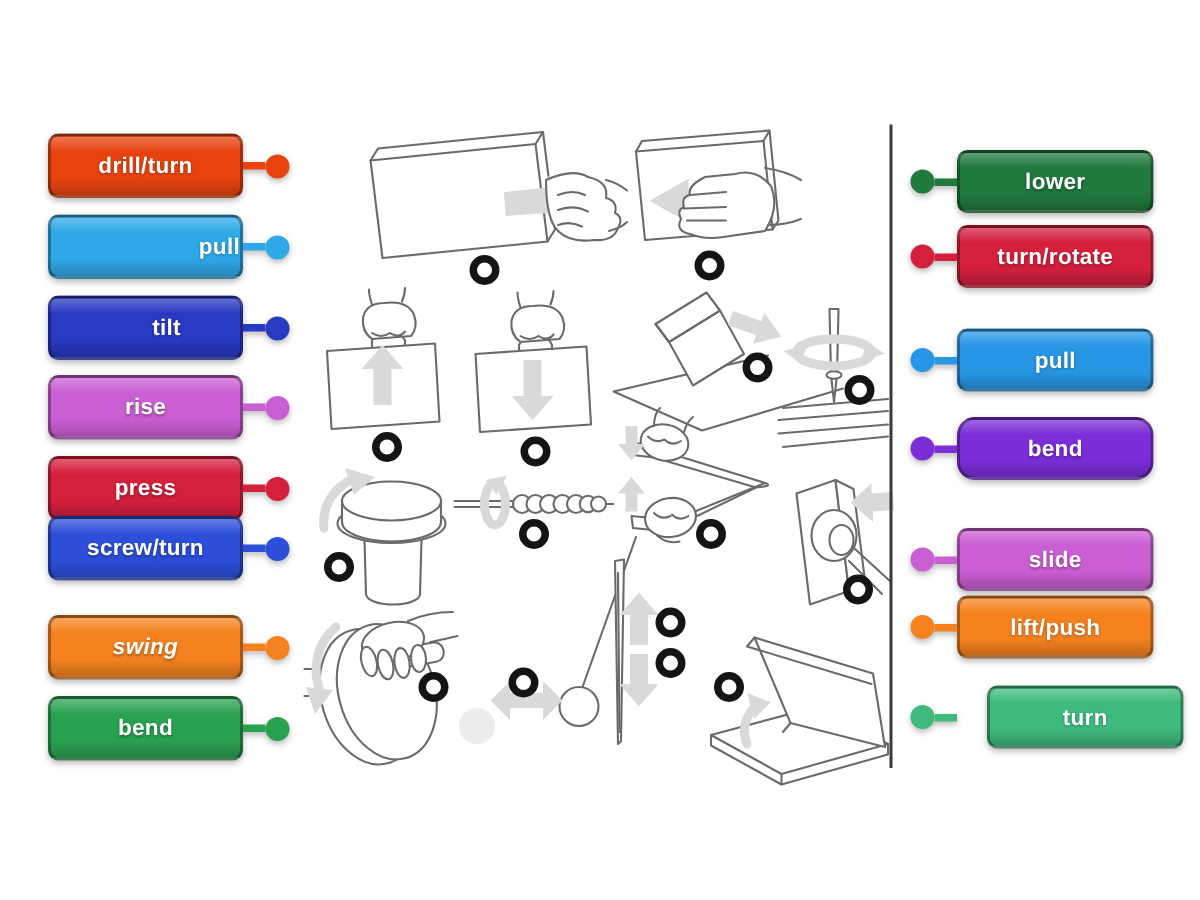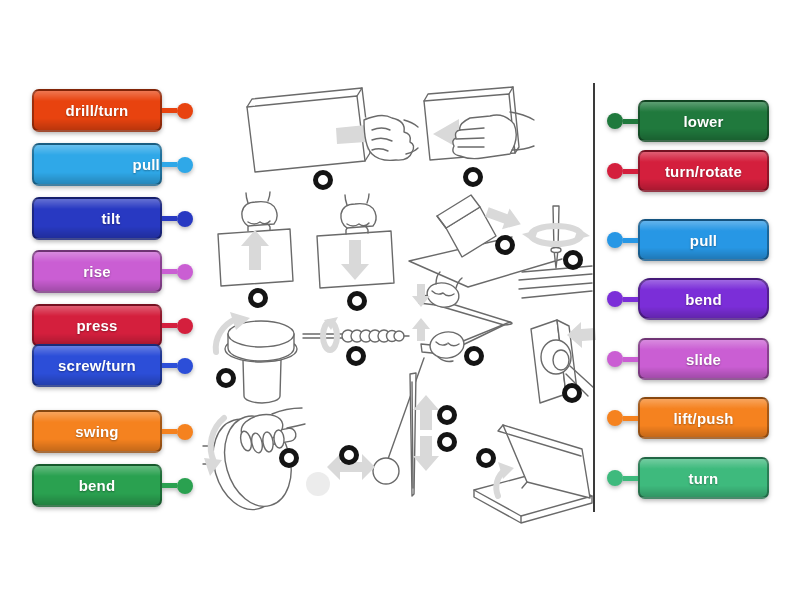--- a/index.html
+++ b/index.html
@@ -236,21 +236,21 @@
   <span class="dot" style="background-color: rgb(212, 31, 61);"></span>
 </div>
 <div class="row left" style="top:344px">
   <span class="pill" style="background-color: rgb(44, 78, 216);">
       <span>screw/turn</span>
     </span>
   <span class="stub" style="background-color: rgb(44, 78, 216);"></span>
   <span class="dot" style="background-color: rgb(44, 78, 216);"></span>
 </div>
 <div class="row left" style="top:410px">
-  <span class="pill" style="background-color: rgb(245, 130, 31);">
+  <span class="pill" style="background-color: rgb(245, 130, 31); font-style: italic;">
       <span>swing</span>
     </span>
   <span class="stub" style="background-color: rgb(245, 130, 31);"></span>
   <span class="dot" style="background-color: rgb(245, 130, 31);"></span>
 </div>
 <div class="row left" style="top:464px">
   <span class="pill" style="background-color: rgb(42, 161, 80);">
       <span>bend</span>
     </span>
   <span class="stub" style="background-color: rgb(42, 161, 80);"></span>
@@ -278,33 +278,33 @@
       <span>pull</span>
     </span>
 </div>
 <div class="row right" style="top:278px">
   <span class="dot" style="background-color: rgb(123, 46, 216);"></span>
   <span class="stub" style="background-color: rgb(123, 46, 216);"></span>
   <span class="pill" style="background-color: rgb(123, 46, 216); border-radius: 12px;">
       <span>bend</span>
     </span>
 </div>
-<div class="row right" style="top:338px">
+<div class="row right" style="top:352px">
   <span class="dot" style="background-color: rgb(202, 94, 211);"></span>
   <span class="stub" style="background-color: rgb(202, 94, 211);"></span>
   <span class="pill" style="background-color: rgb(202, 94, 211);">
       <span>slide</span>
     </span>
 </div>
 <div class="row right" style="top:397px">
   <span class="dot" style="background-color: rgb(245, 130, 31);"></span>
   <span class="stub" style="background-color: rgb(245, 130, 31);"></span>
   <span class="pill" style="background-color: rgb(245, 130, 31);">
       <span>lift/push</span>
     </span>
 </div>
 <div class="row right" style="top:457px">
   <span class="dot" style="background-color: rgb(62, 186, 125);"></span>
   <span class="stub" style="background-color: rgb(62, 186, 125);"></span>
-  <span class="pill" style="background-color: rgb(62, 186, 125);">
+  <span class="pill" style="background-color: rgb(62, 186, 125); margin-left: 20px;">
       <span>turn</span>
     </span>
 </div>
 
 </body></html>

